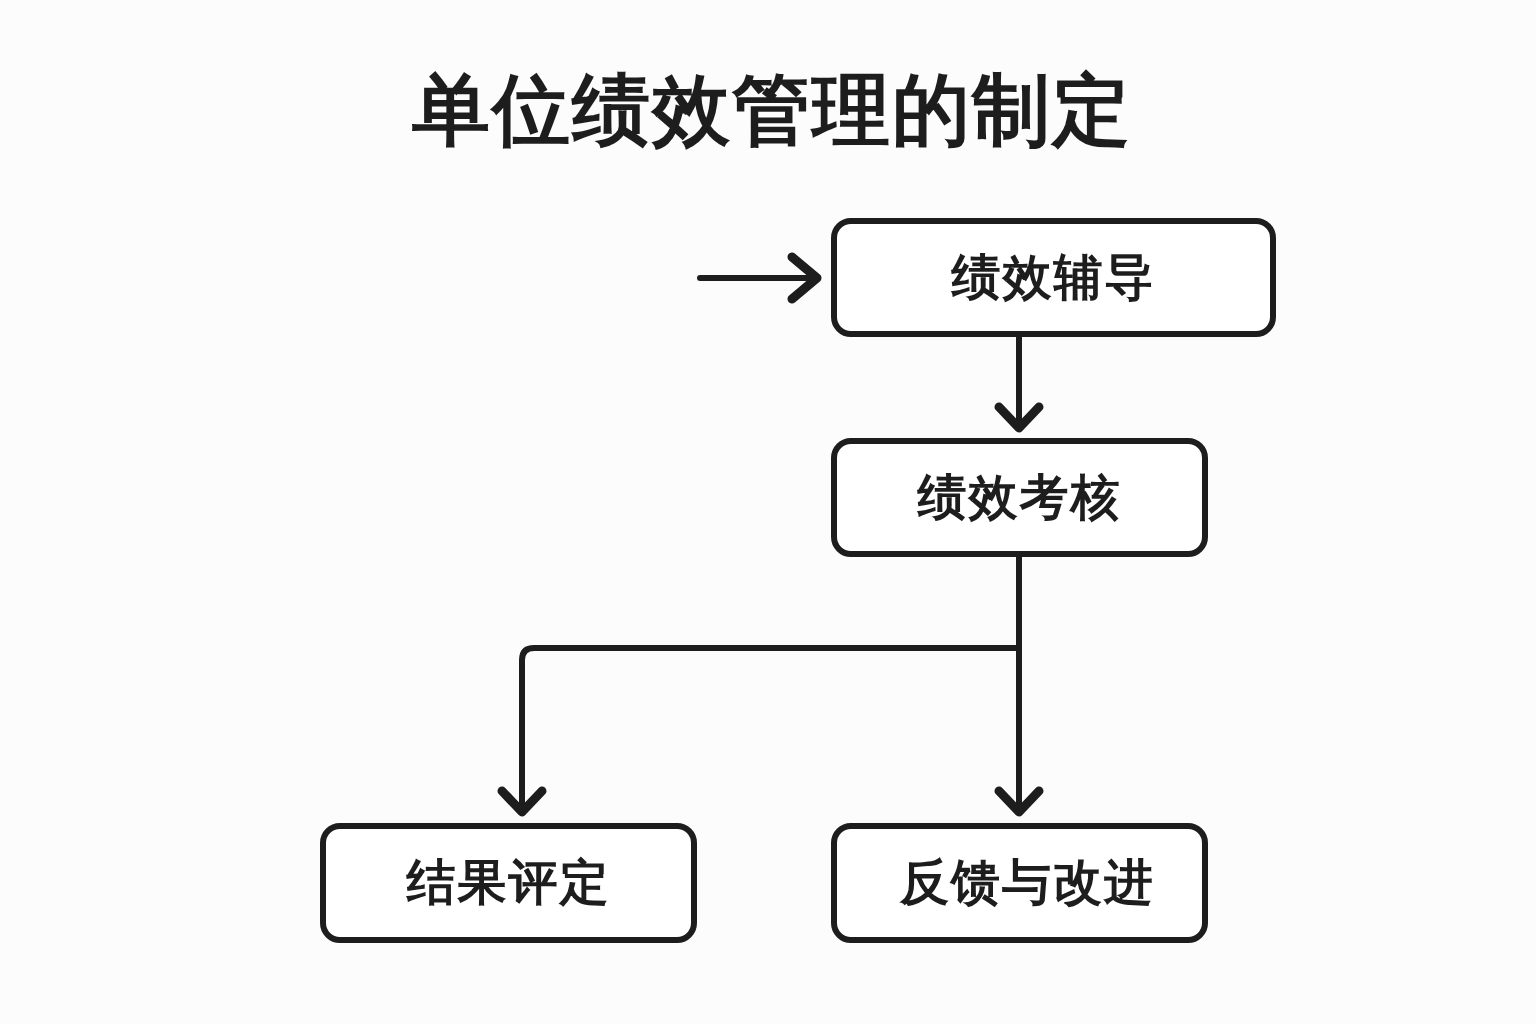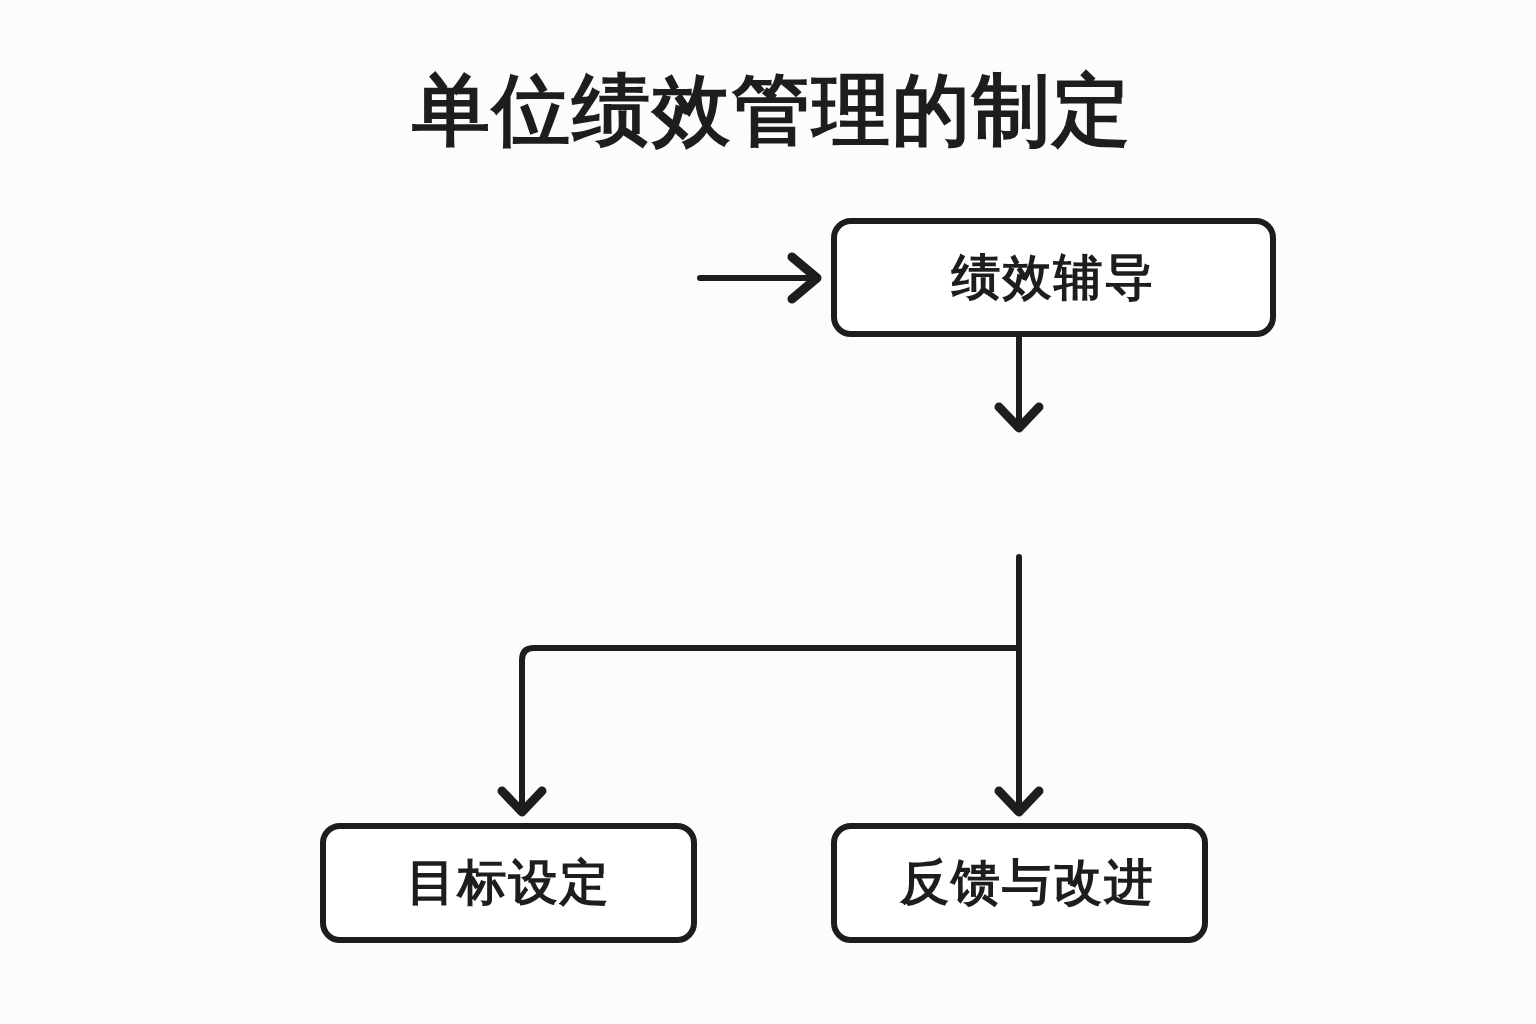--- a/index.html
+++ b/index.html
@@ -90,22 +90,25 @@
       <path d="M 1019 648 H 534 Q 522 648 522 660 V 805" stroke-width="6"></path>
       <path d="M 502 791 L 522 812 L 542 791" stroke-width="9"></path>
     </g>
   </svg>
 
 
   <div class="node" id="node-performance-coaching">
     <span>绩效辅导</span>
   </div>
 
+  <div class="node" id="node-performance-assessment">
+    <span>绩效考核</span>
+  </div>
 
   <div class="node" id="node-result-evaluation">
-    <span>目标设定</span>
+    <span>结果评定</span>
   </div>
 
   <div class="node" id="node-feedback-improvement">
     <span>反馈与改进</span>
   </div>
 
 </div>
 
 </body></html>

